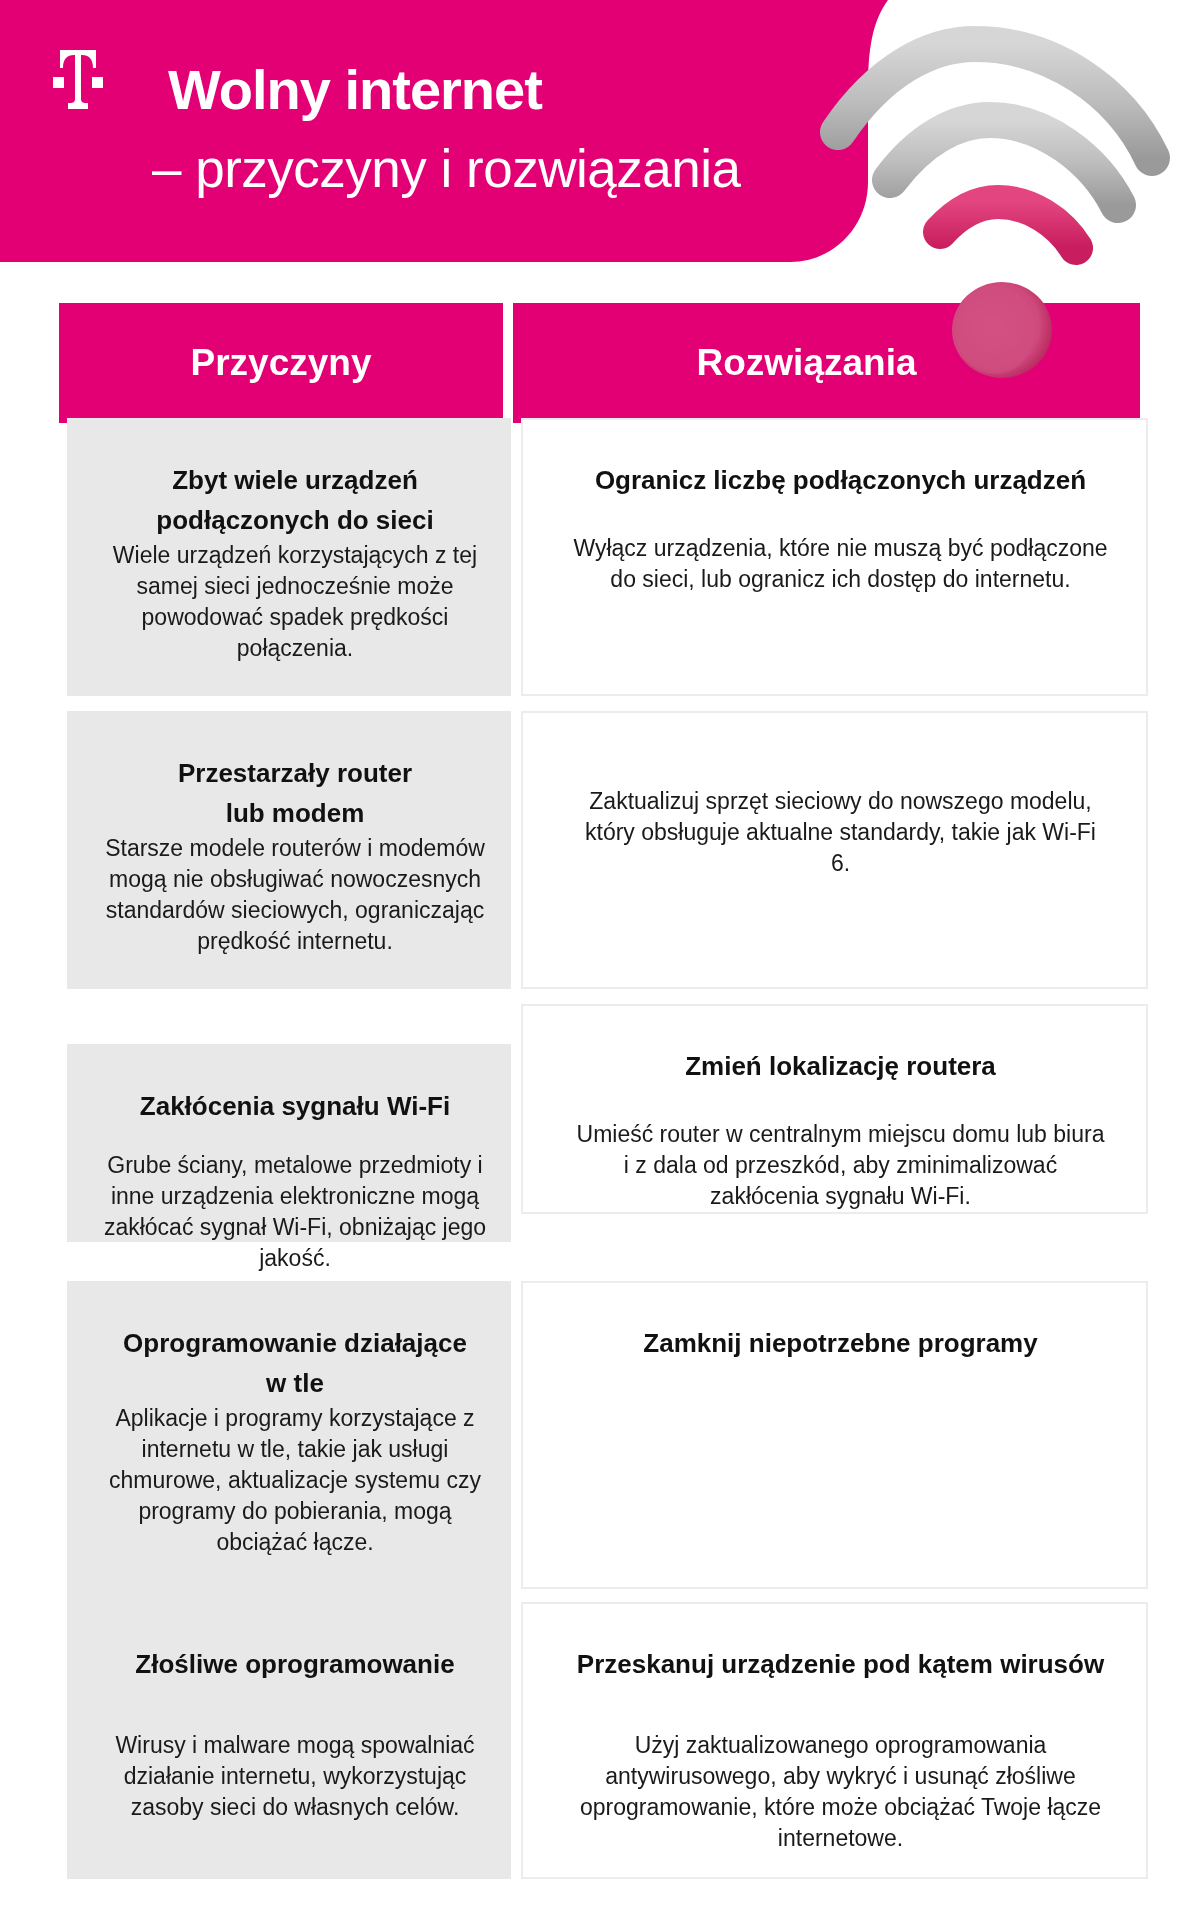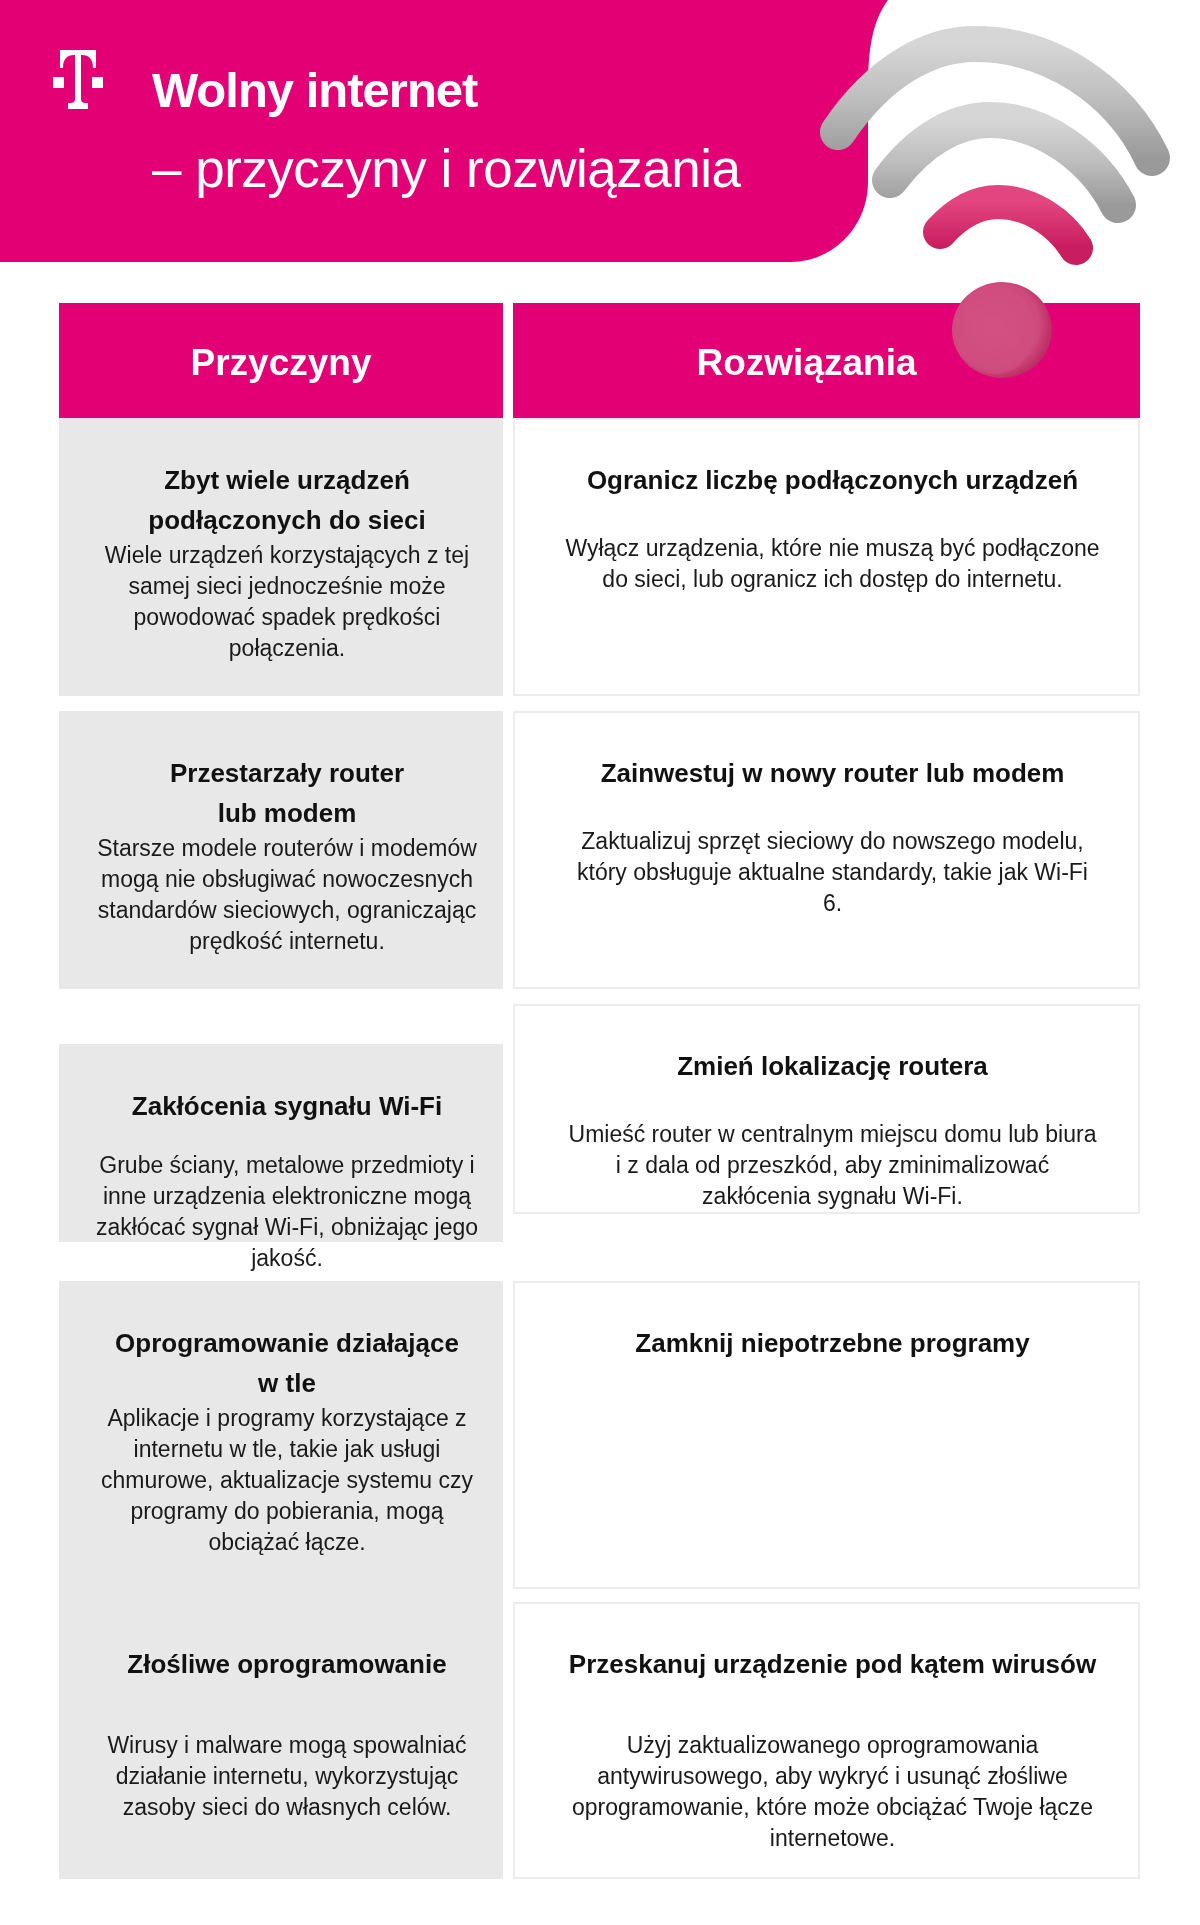--- a/index.html
+++ b/index.html
@@ -2,22 +2,22 @@
 <html><head>
   <meta charset="utf-8">
   <style>
     * { box-sizing: border-box; margin: 0; padding: 0; }
     html, body { width: 1200px; height: 1925px; background: #ffffff; overflow: hidden; }
     body { position: relative; font-family: "Liberation Sans", "DejaVu Sans", sans-serif; color: #111111; }
 
     .hero-bg { position: absolute; left: 0; top: 0; width: 1200px; height: 262px; }
     .logo { position: absolute; left: 53px; top: 50px; width: 50px; height: 59px; }
     .title {
-      position: absolute; left: 152px; top: 58px;
-      color: #ffffff; font-weight: bold; font-size: 49px; line-height: 64px;
+      position: absolute; left: 168px; top: 58px;
+      color: #ffffff; font-weight: bold; font-size: 56px; line-height: 64px;
       letter-spacing: -1px; white-space: nowrap;
     }
     .subtitle {
       position: absolute; left: 152px; top: 137px;
       color: #ffffff; font-weight: normal; font-size: 53px; line-height: 64px;
       letter-spacing: -0.5px; white-space: nowrap;
     }
 
     .col-head {
       position: absolute; top: 303px; height: 120px;
@@ -25,20 +25,21 @@
       font-weight: bold; font-size: 37px;
       display: flex; align-items: center; justify-content: center;
     }
     .col-head.left { left: 59px; width: 444px; }
     .col-head.right { left: 513px; width: 627px; }
     .col-head.right span { position: relative; left: -20px; }
 
     .cell {
       position: absolute; text-align: center;
       padding: 42px 4px 0 16px;
+      margin-left: 8px;
     }
     .cell.cause { left: 59px; width: 444px; background: #e8e8e8; }
     .cell.solution { left: 513px; width: 627px; background: #ffffff; border: 2px solid #ececec; padding-top: 40px; }
 
     .cell-title { font-weight: bold; font-size: 26px; line-height: 40px; color: #111; }
     .cell-body { font-size: 23px; line-height: 31px; color: #1a1a1a; }
     .solution .cell-body { margin-top: 33px; padding: 0 34px; }
     .cause .cell-body.gap { margin-top: 24px; }
 
     .wifi { position: absolute; left: 780px; top: 0; width: 420px; height: 420px; pointer-events: none; }
@@ -79,21 +80,20 @@
 </div>
 
 <div class="cell cause" style="top:711px;height:278px;">
   <div class="cell-title">
     <div>Przestarzały router</div>
     <div>lub modem</div>
   </div>
   <div class="cell-body" style="padding:0 0px;">Starsze modele routerów i modemów mogą nie obsługiwać nowoczesnych standardów sieciowych, ograniczając prędkość internetu.</div>
 </div>
 <div class="cell solution" style="top:711px;height:278px;">
-  <div class="cell-title">Zainwestuj w nowy router lub modem</div>
   <div class="cell-body">Zaktualizuj sprzęt sieciowy do nowszego modelu, który obsługuje aktualne standardy, takie jak Wi-Fi 6.</div>
 </div>
 
 <div class="cell cause" style="top:1044px;height:198px;">
   <div class="cell-title">
     <div>Zakłócenia sygnału Wi-Fi</div>
   </div>
   <div class="cell-body gap" style="padding:0 4px;">Grube ściany, metalowe przedmioty i inne urządzenia elektroniczne mogą zakłócać sygnał Wi-Fi, obniżając jego jakość.</div>
 </div>
 <div class="cell solution" style="top:1004px;height:210px;">

